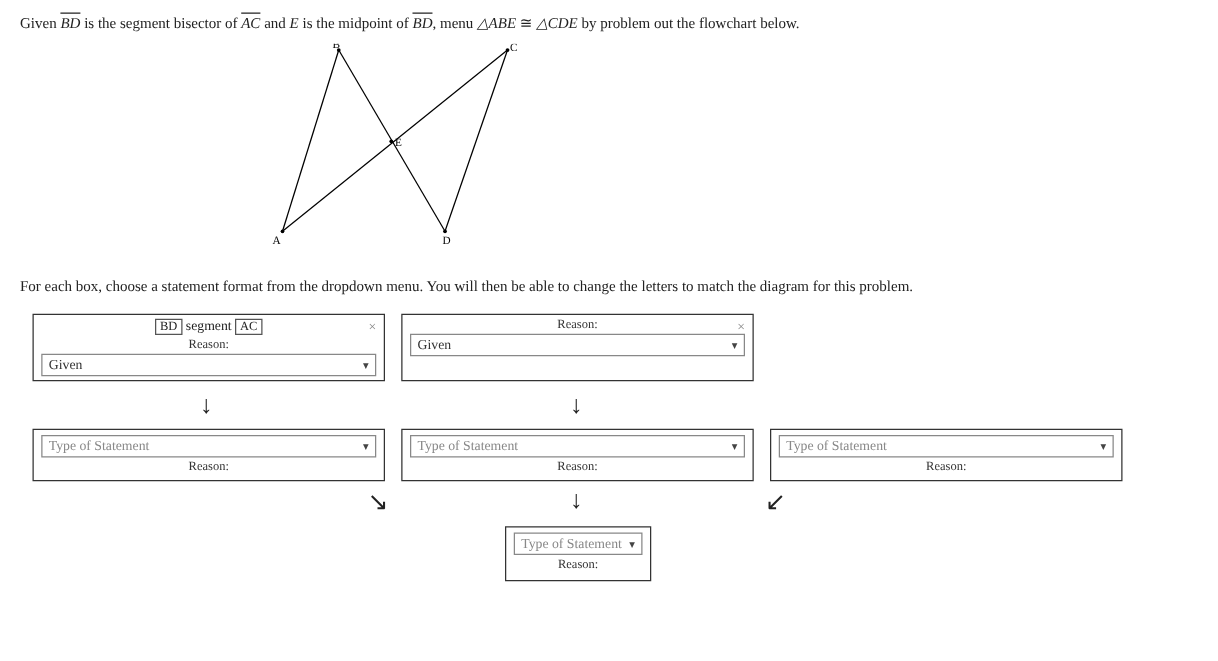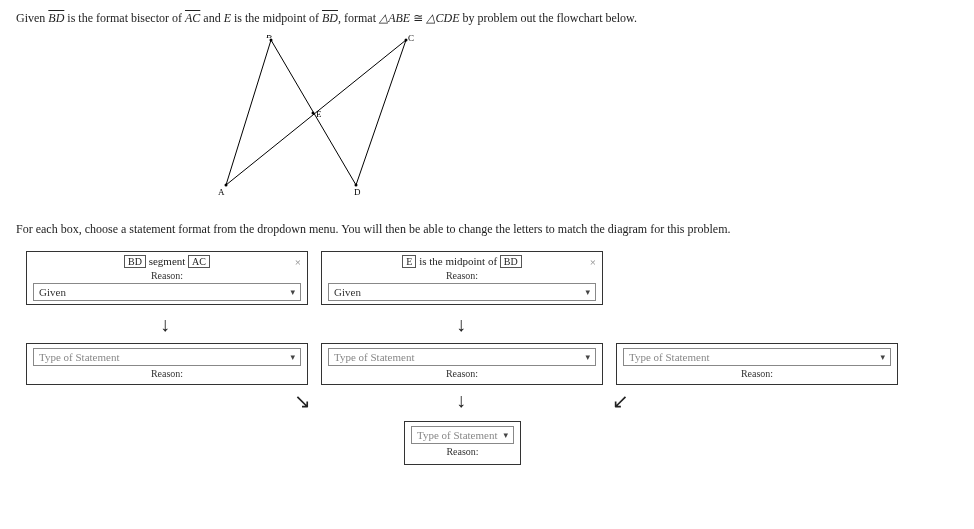--- a/index.html
+++ b/index.html
@@ -20,21 +20,21 @@
   .closebtn{position:absolute;top:4px;right:6px;font-size:11px;color:#888;cursor:pointer}
   .arrow{position:absolute;font-size:20px;color:#222;pointer-events:none}
   .footer{position:absolute;left:0;right:0;bottom:-30px;border-top:1px solid #ccc;padding:6px 8px;font-size:11px;background:#fafafa}
 </style>
 </head>
 <body>
 
 <div class="page">
 
   <div class="prompt">
-    <span>Given </span><span class="ov it">BD</span><span> is the format bisector of </span><span class="ov it">AC</span><span> and </span><span class="it">E</span><span> is the midpoint of </span><span class="ov it">BD</span><span>, format </span><span class="it">△ABE</span><span> ≅ </span><span class="it">△CDE</span><span> by problem out the flowchart below.</span>
+    <span>Given </span><span class="ov it">BD</span><span> is the segment bisector of </span><span class="ov it">AC</span><span> and </span><span class="it">E</span><span> is the midpoint of </span><span class="ov it">BD</span><span>, menu </span><span class="it">△ABE</span><span> ≅ </span><span class="it">△CDE</span><span> by problem out the flowchart below.</span>
   </div>
 
   <div class="figwrap">
     <svg width="210" height="165">
       <g stroke="#000" stroke-width="1" fill="none">
         <line x1="10" y1="150" x2="55" y2="5"></line>
         <line x1="55" y1="5" x2="140" y2="150"></line>
         <line x1="140" y1="150" x2="190" y2="5"></line>
         <line x1="190" y1="5" x2="10" y2="150"></line>
       </g>
@@ -66,23 +66,20 @@
       </div>
       <div class="reason">Reason:</div>
       <div class="sel" style="margin:0 6px 5px">
         <span>Given</span>
           <span class="caret">▾</span>
       </div>
     </div>
 
     <div class="node" style="left:305px;top:0;width:280px;height:52px">
       <span class="closebtn">×</span>
-      <div class="stmt">
-        <span class="ltr">E</span><span> is the midpoint of </span><span class="ltr">BD</span>
-      </div>
       <div class="reason">Reason:</div>
       <div class="sel" style="margin:0 6px 5px">
         <span>Given</span>
           <span class="caret">▾</span>
       </div>
     </div>
 
     <div class="arrow" style="left:144px;top:62px">↓</div>
     <div class="arrow" style="left:440px;top:62px">↓</div>
 

